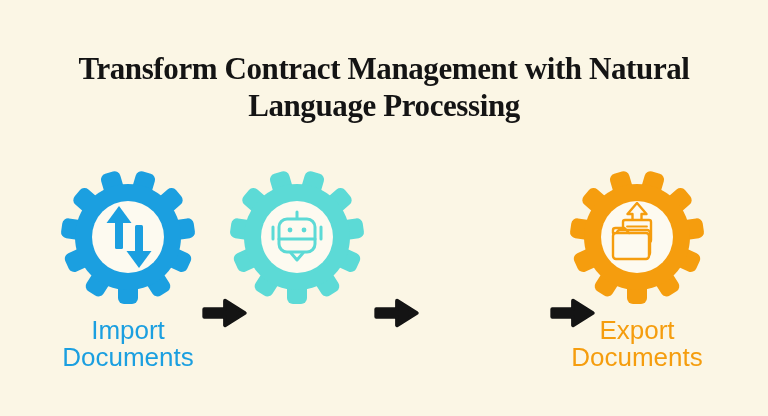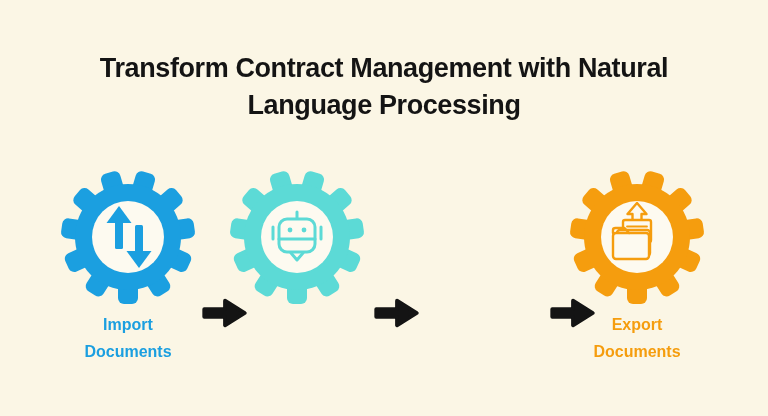--- a/index.html
+++ b/index.html
@@ -16,48 +16,49 @@
     background: var(--bg-color, #FBF6E5);
   }
   .title {
     position: absolute;
     top: 50px;
     left: 0;
     right: 0;
     margin: 0 auto;
     max-width: 690px;
     text-align: center;
-    font-size: 27px;
+    font-size: 31px;
     font-weight: 700;
     letter-spacing: -0.4px;
     line-height: 37px;
     color: var(--title-color, #141414);
+    font-family: Liberation Serif, serif;
   }
   .step {
     position: absolute;
     top: 167px;
     width: 170px;
     text-align: center;
   }
   .step-1 { left: 43px; }
   .step-2 { left: 212px; }
   .step-3 { left: 383px; }
   .step-4 { left: 552px; }
   .gear {
     display: block;
     margin: 0 auto;
     width: 140px;
     height: 140px;
     color: var(--step-color);
   }
   .gear-hole { fill: var(--hole-color, #FDFAF0); }
   .step-label {
-    margin-top: 4px;
-    font-size: 16px;
-    font-weight: 700;
+    margin-top: 10px;
+    font-size: 26px;
+    font-weight: 400;
     line-height: 27px;
     color: var(--step-color);
   }
   .step-label span { display: block; }
   .flow-arrow {
     position: absolute;
     top: 296px;
     width: 48px;
     height: 34px;
     color: var(--arrow-color, #141414);

